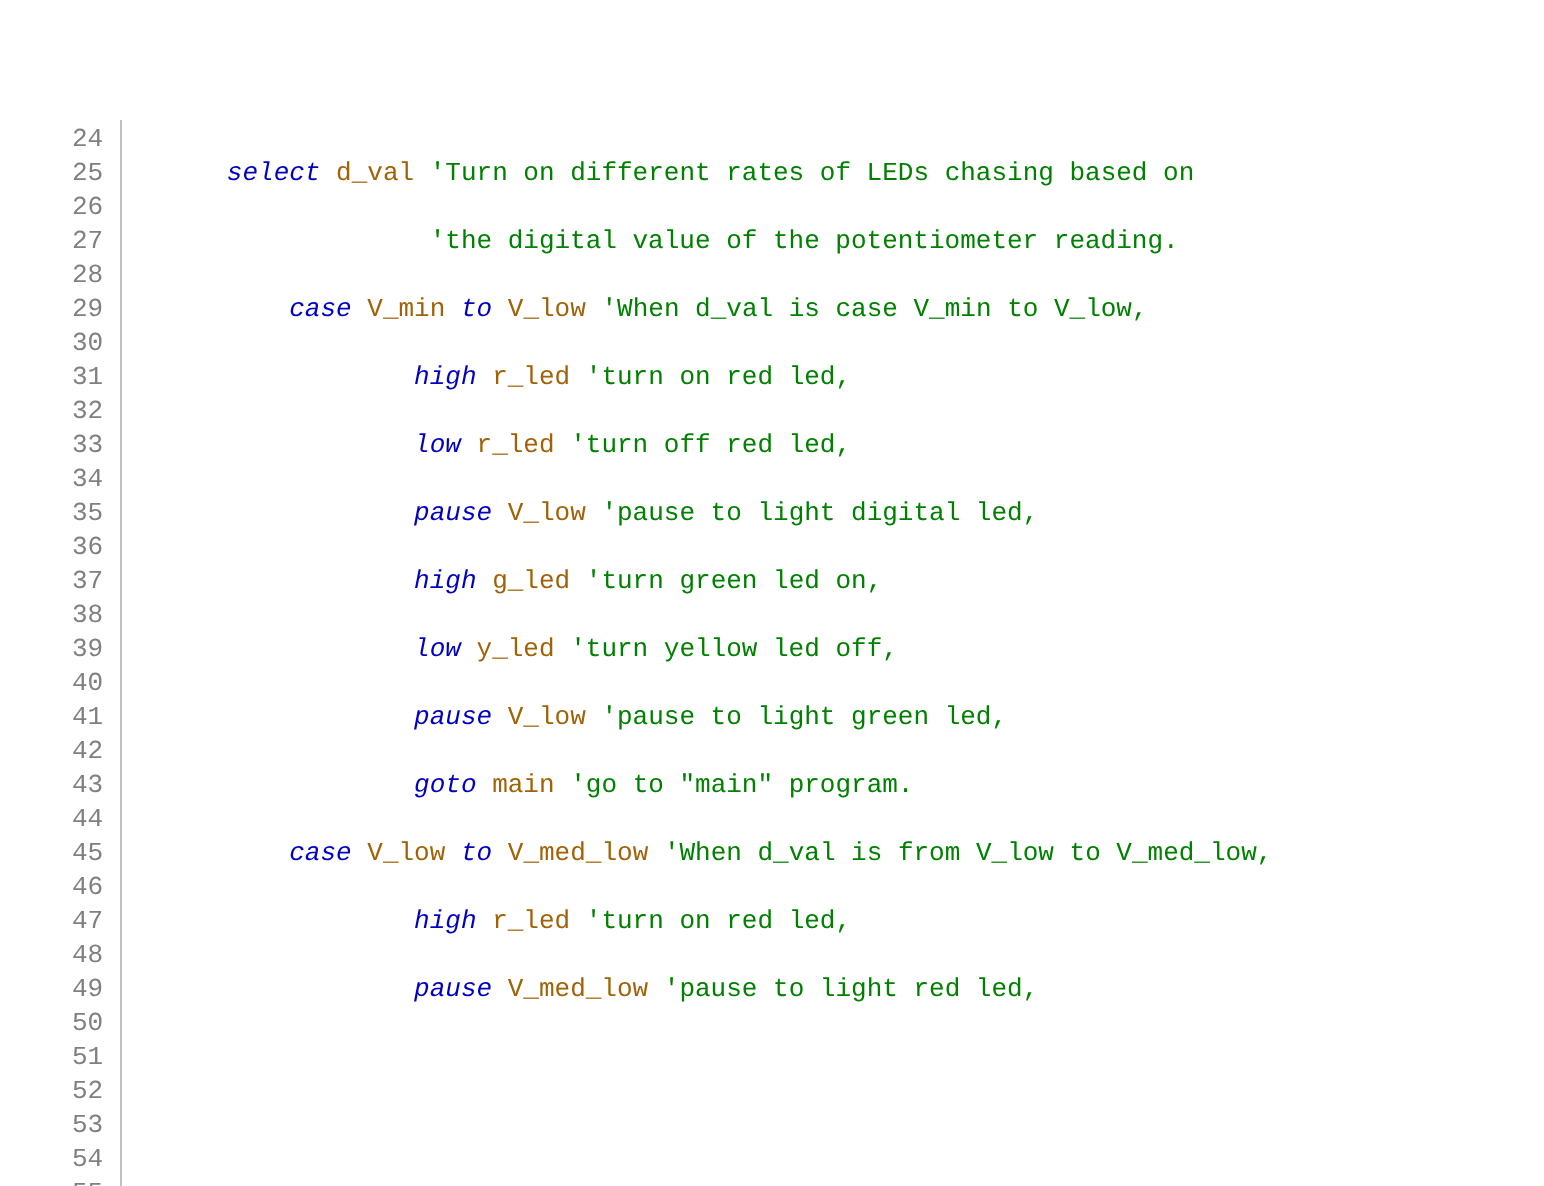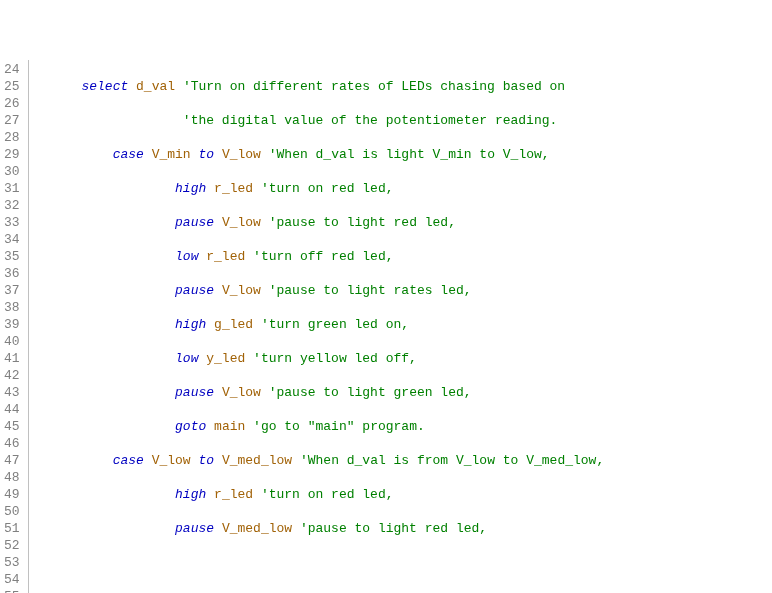--- a/index.html
+++ b/index.html
@@ -18,20 +18,21 @@
       border-right: 1px solid #c0c0c0;
       padding: 1px 8px 1px 4px;
       text-align: right;
       color: #808080;
       user-select: none;
       line-height: 17px;
     }
     .gutter .ln {
       display: block;
       height: 17px;
+      margin-left: 32px;
     }
     .code {
       padding: 1px 0 1px 6px;
       line-height: 17px;
     }
     .line {
       display: block;
       height: 17px;
     }
     .kw { color: #0000c0; font-style: italic; }
@@ -41,25 +42,24 @@
 </head>
 <body>
 
 
 
 <div class="container">
   <div class="gutter"><span class="ln">24</span><span class="ln">25</span><span class="ln">26</span><span class="ln">27</span><span class="ln">28</span><span class="ln">29</span><span class="ln">30</span><span class="ln">31</span><span class="ln">32</span><span class="ln">33</span><span class="ln">34</span><span class="ln">35</span><span class="ln">36</span><span class="ln">37</span><span class="ln">38</span><span class="ln">39</span><span class="ln">40</span><span class="ln">41</span><span class="ln">42</span><span class="ln">43</span><span class="ln">44</span><span class="ln">45</span><span class="ln">46</span><span class="ln">47</span><span class="ln">48</span><span class="ln">49</span><span class="ln">50</span><span class="ln">51</span><span class="ln">52</span><span class="ln">53</span><span class="ln">54</span><span class="ln">55</span></div>
   <div class="code">
 <span class="line">      <span class="kw">select</span> <span class="ident">d_val</span> <span class="cmt">'Turn on different rates of LEDs chasing based on</span></span>
 <span class="line">                   <span class="cmt">'the digital value of the potentiometer reading.</span></span>
-<span class="line">          <span class="kw">case</span> <span class="ident">V_min</span> <span class="kw">to</span> <span class="ident">V_low</span> <span class="cmt">'When d_val is light V_min to V_low,</span></span>
+<span class="line">          <span class="kw">case</span> <span class="ident">V_min</span> <span class="kw">to</span> <span class="ident">V_low</span> <span class="cmt">'When d_val is case V_min to V_low,</span></span>
 <span class="line">                  <span class="kw">high</span> <span class="ident">r_led</span> <span class="cmt">'turn on red led,</span></span>
-<span class="line">                  <span class="kw">pause</span> <span class="ident">V_low</span> <span class="cmt">'pause to light red led,</span></span>
 <span class="line">                  <span class="kw">low</span> <span class="ident">r_led</span> <span class="cmt">'turn off red led,</span></span>
-<span class="line">                  <span class="kw">pause</span> <span class="ident">V_low</span> <span class="cmt">'pause to light rates led,</span></span>
+<span class="line">                  <span class="kw">pause</span> <span class="ident">V_low</span> <span class="cmt">'pause to light digital led,</span></span>
 <span class="line">                  <span class="kw">high</span> <span class="ident">g_led</span> <span class="cmt">'turn green led on,</span></span>
 <span class="line">                  <span class="kw">low</span> <span class="ident">y_led</span> <span class="cmt">'turn yellow led off,</span></span>
 <span class="line">                  <span class="kw">pause</span> <span class="ident">V_low</span> <span class="cmt">'pause to light green led,</span></span>
 <span class="line">                  <span class="kw">goto</span> <span class="ident">main</span> <span class="cmt">'go to "main" program.</span></span>
 <span class="line">          <span class="kw">case</span> <span class="ident">V_low</span> <span class="kw">to</span> <span class="ident">V_med_low</span> <span class="cmt">'When d_val is from V_low to V_med_low,</span></span>
 <span class="line">                  <span class="kw">high</span> <span class="ident">r_led</span> <span class="cmt">'turn on red led,</span></span>
 <span class="line">                  <span class="kw">pause</span> <span class="ident">V_med_low</span> <span class="cmt">'pause to light red led,</span></span>
 
 
 

